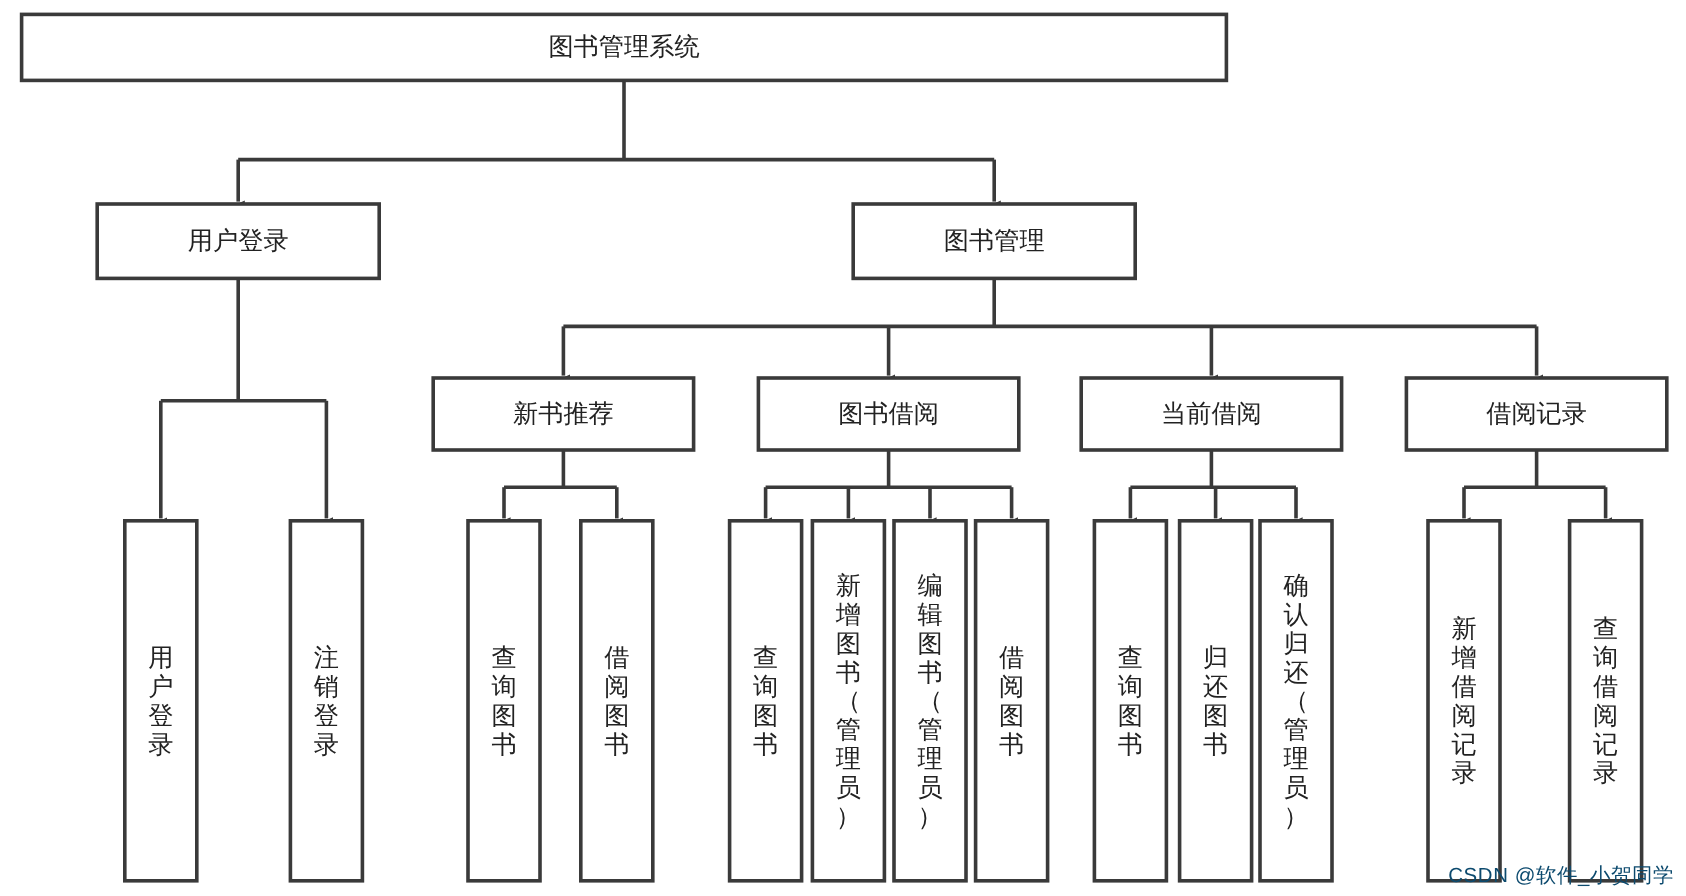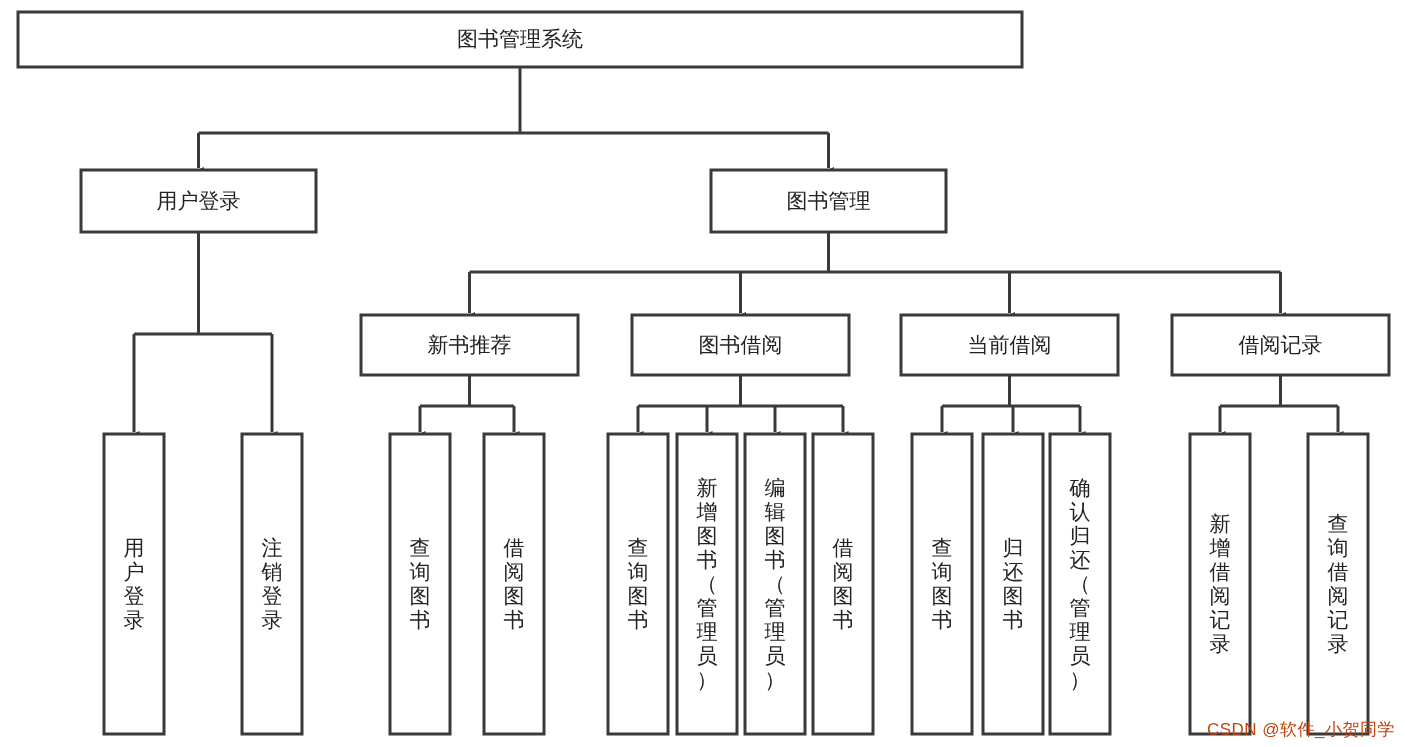--- a/index.html
+++ b/index.html
@@ -33,21 +33,21 @@
     font-size:21px;
     fill:#222222;
     text-anchor:middle;
   }
   .watermark{
     position:absolute;
     right:10px;
     bottom:6px;
     font-family:"Liberation Sans","DejaVu Sans",sans-serif;
     font-size:17px;
-    color:#c2410c;
+    color:#0c4a6e;
     white-space:nowrap;
     letter-spacing:0.5px;
     user-select:none;
   }
 </style>
 </head>
 <body>
 
 <svg id="diagram" viewBox="0 0 1405 747">
   <defs>

